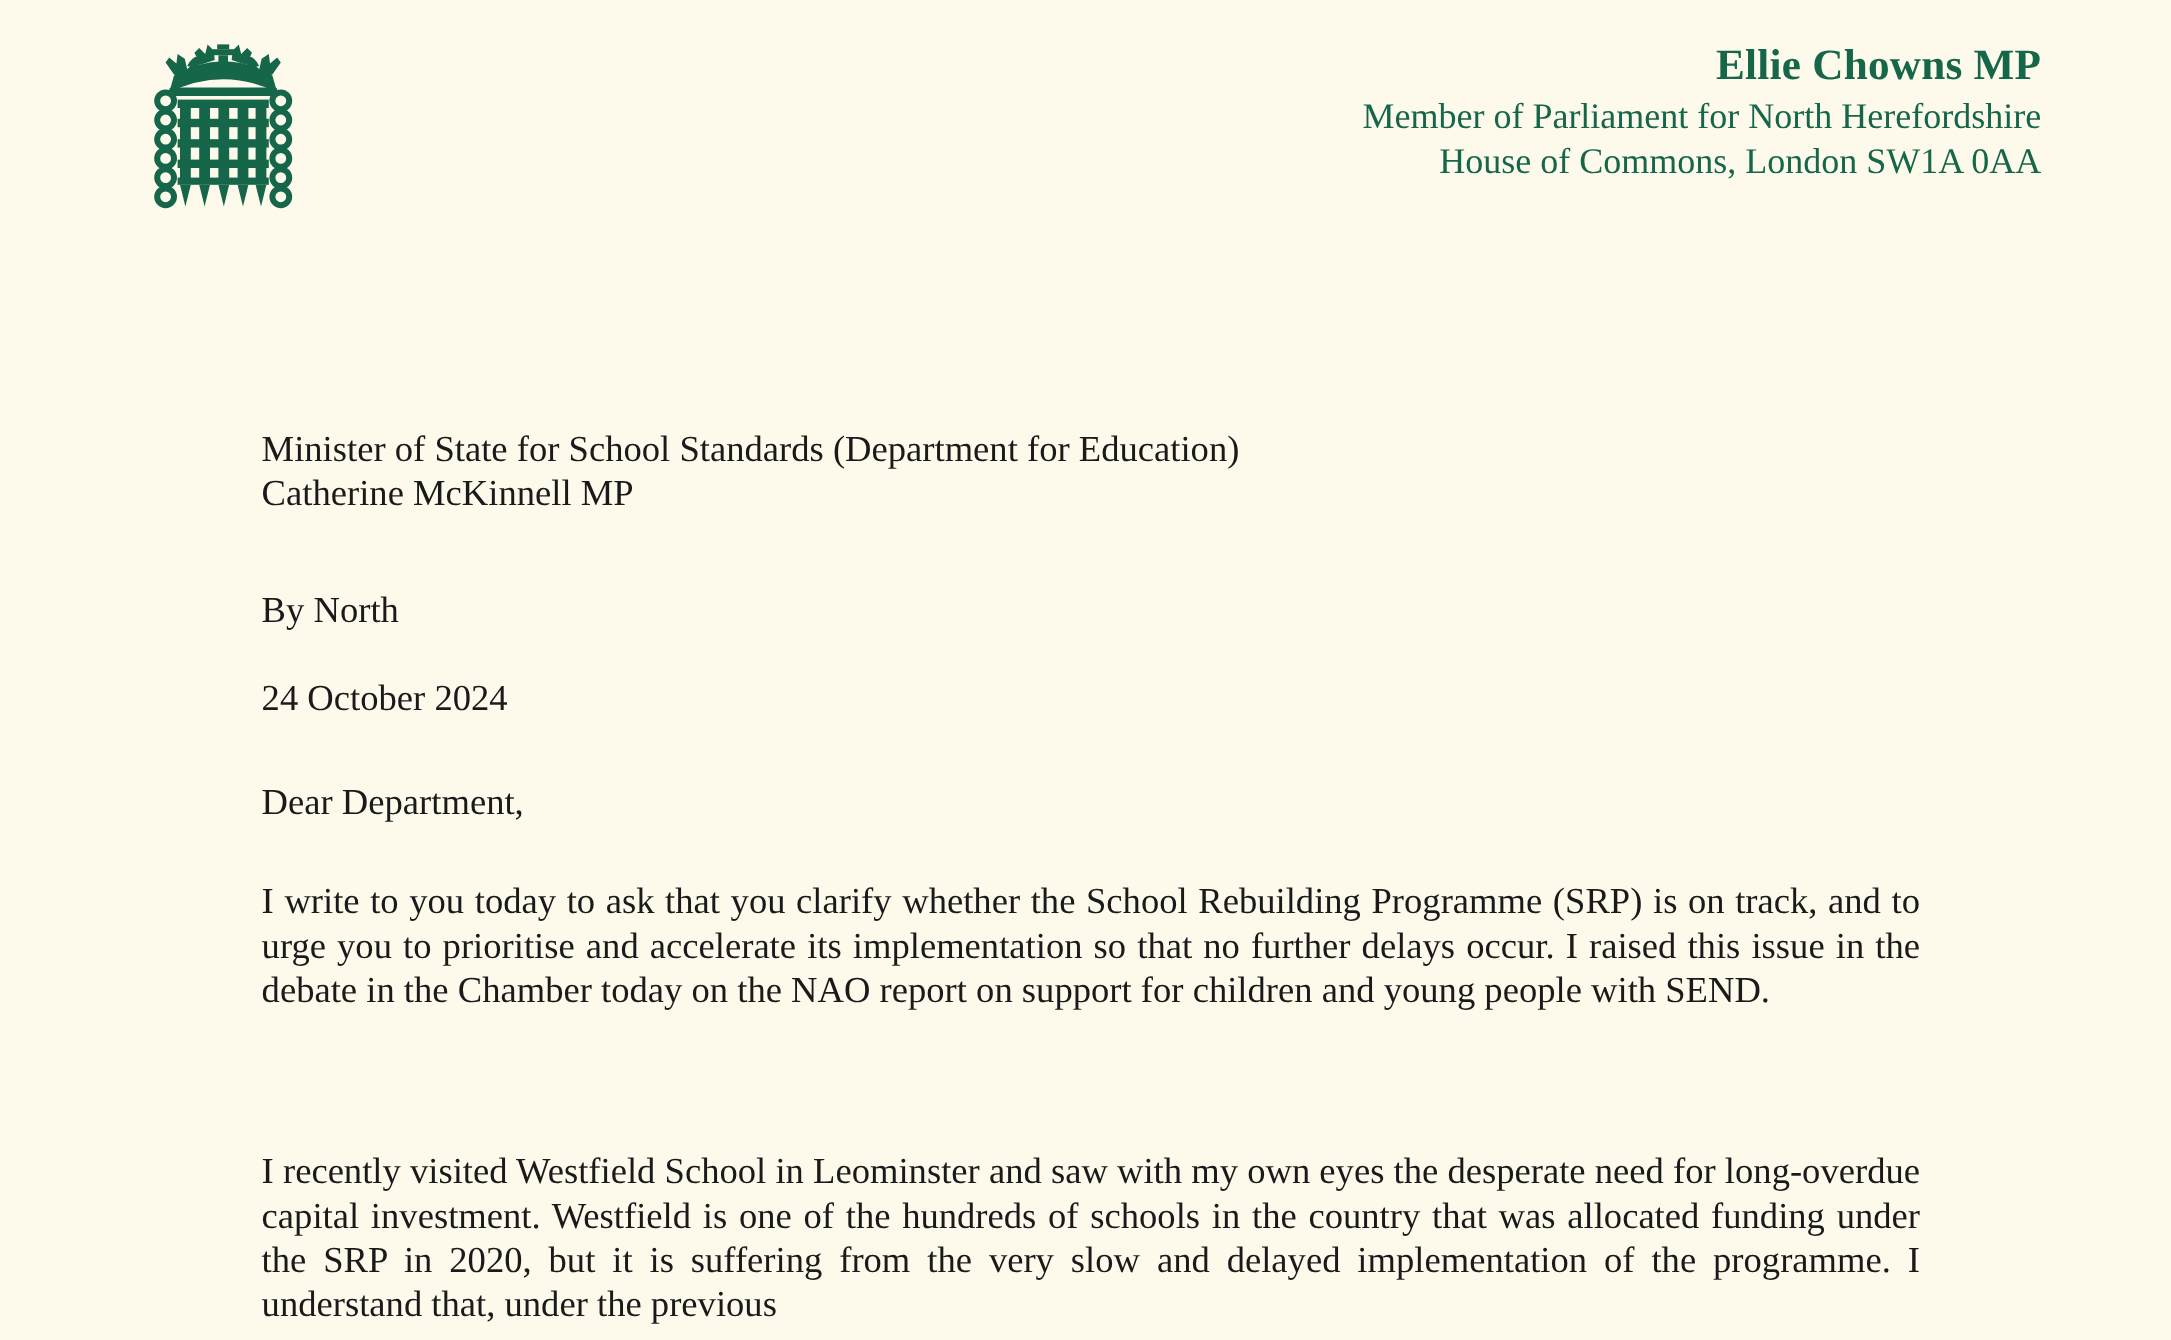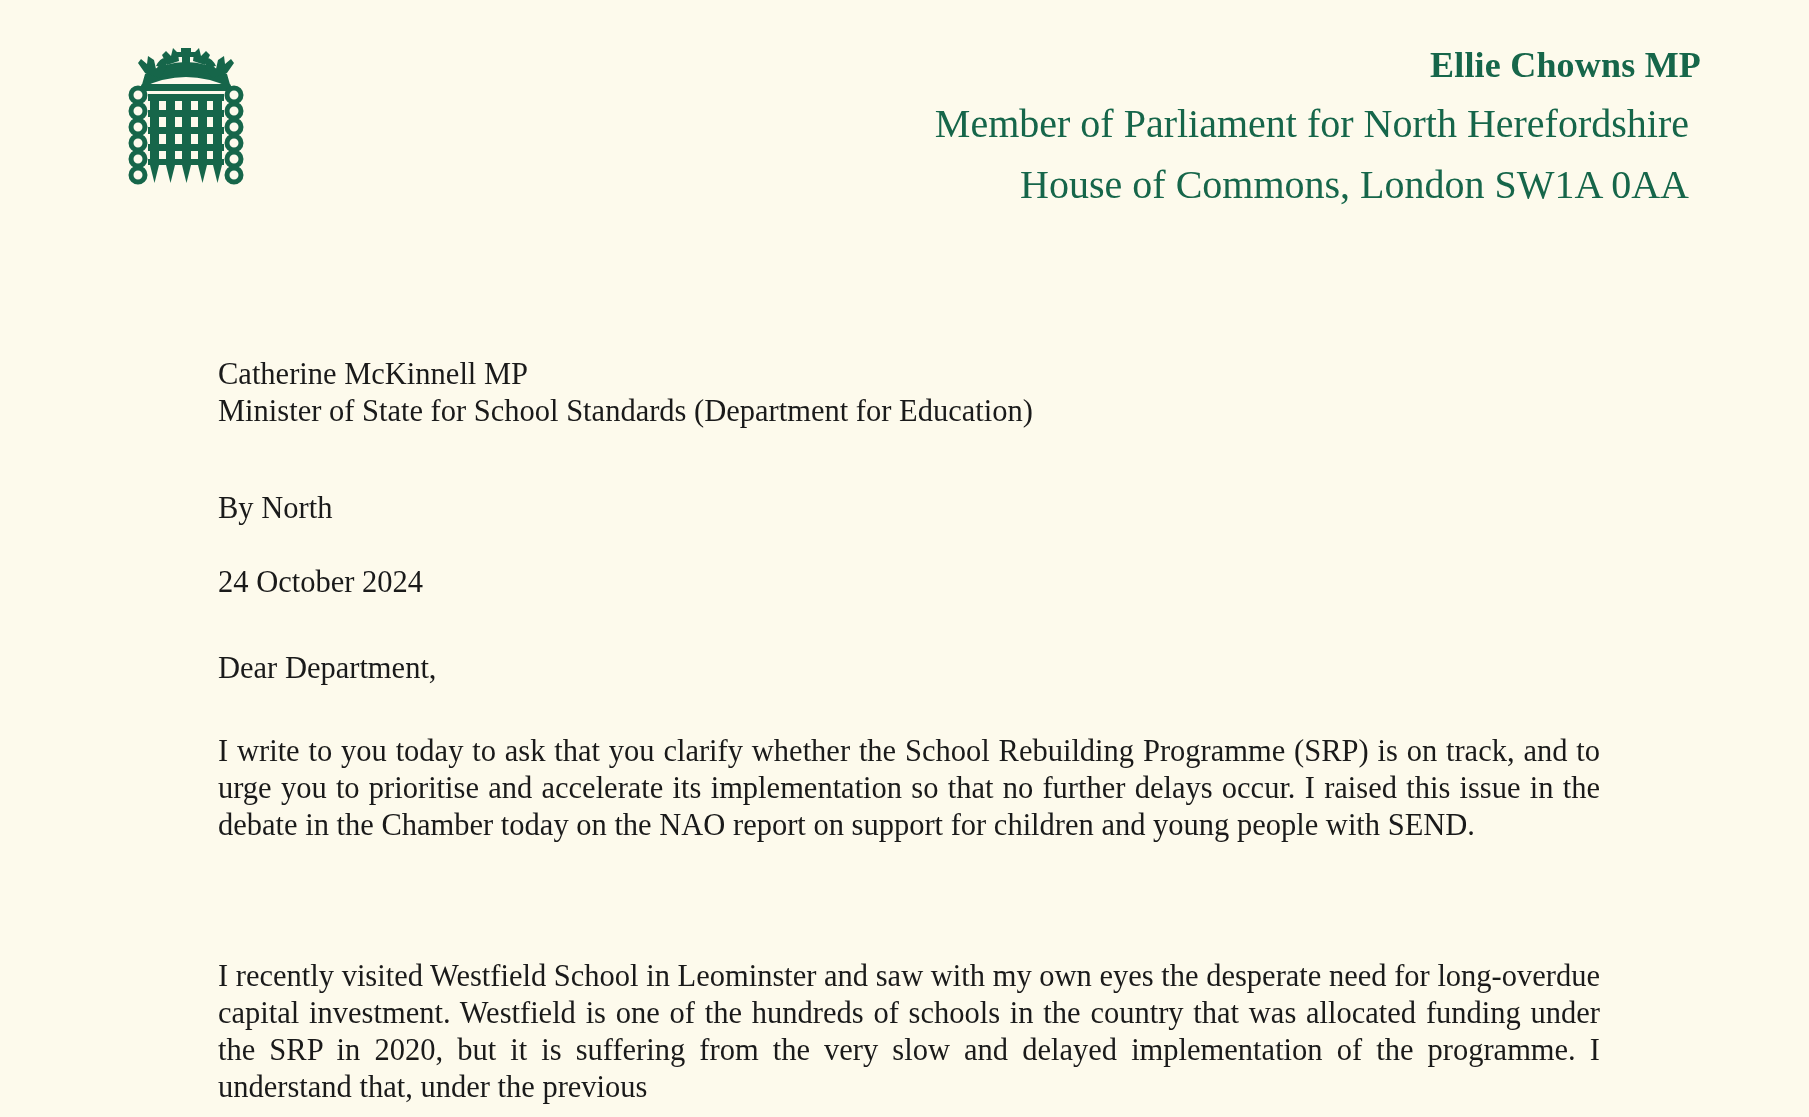--- a/index.html
+++ b/index.html
@@ -20,21 +20,21 @@
     position: relative;
     width: 1809px;
     height: 1117px;
     background: #fdfaec;
     box-sizing: border-box;
   }
 
   
   .letterhead {
     position: absolute;
-    top: 16px;
+    top: 5px;
     left: 0;
     right: 0;
     height: 200px;
   }
 
   .crest {
     position: absolute;
     left: 112px;
     top: 28px;
     width: 148px;
@@ -52,23 +52,23 @@
 
   .header-name {
     font-size: 36px;
     font-weight: bold;
     letter-spacing: 0.2px;
     margin: 0 0 3px 0;
     white-space: nowrap;
   }
 
   .header-line {
-    font-size: 40px;
+    font-size: 30px;
     font-weight: normal;
-    margin: 12px;
+    margin: 0;
     white-space: nowrap;
   }
 
   
   .letter {
     position: absolute;
     left: 218px;
     top: 0;
     width: 1382px;
     font-size: 30.5px;
@@ -188,22 +188,22 @@
       <div class="header-name">Ellie Chowns MP</div>
       <div class="header-line">Member of Parliament for North Herefordshire</div>
       <div class="header-line">House of Commons, London SW1A 0AA</div>
     </div>
 
   </div>
 
   <div class="letter">
 
     <div class="recipient">
+      <div>Minister of State for School Standards (Department for Education)</div>
       <div>Catherine McKinnell MP</div>
-      <div>Minister of State for School Standards (Department for Education)</div>
     </div>
 
     <div class="by-email">By North</div>
 
     <div class="date">24 October 2024</div>
 
     <div class="salutation">Dear Department,</div>
 
     <div class="para para-1">I write to you today to ask that you clarify whether the School Rebuilding Programme (SRP) is on track, and to urge you to prioritise and accelerate its implementation so that no further delays occur.  I raised this issue in the debate in the Chamber today on the NAO report on support for children and young people with SEND.</div>
 

